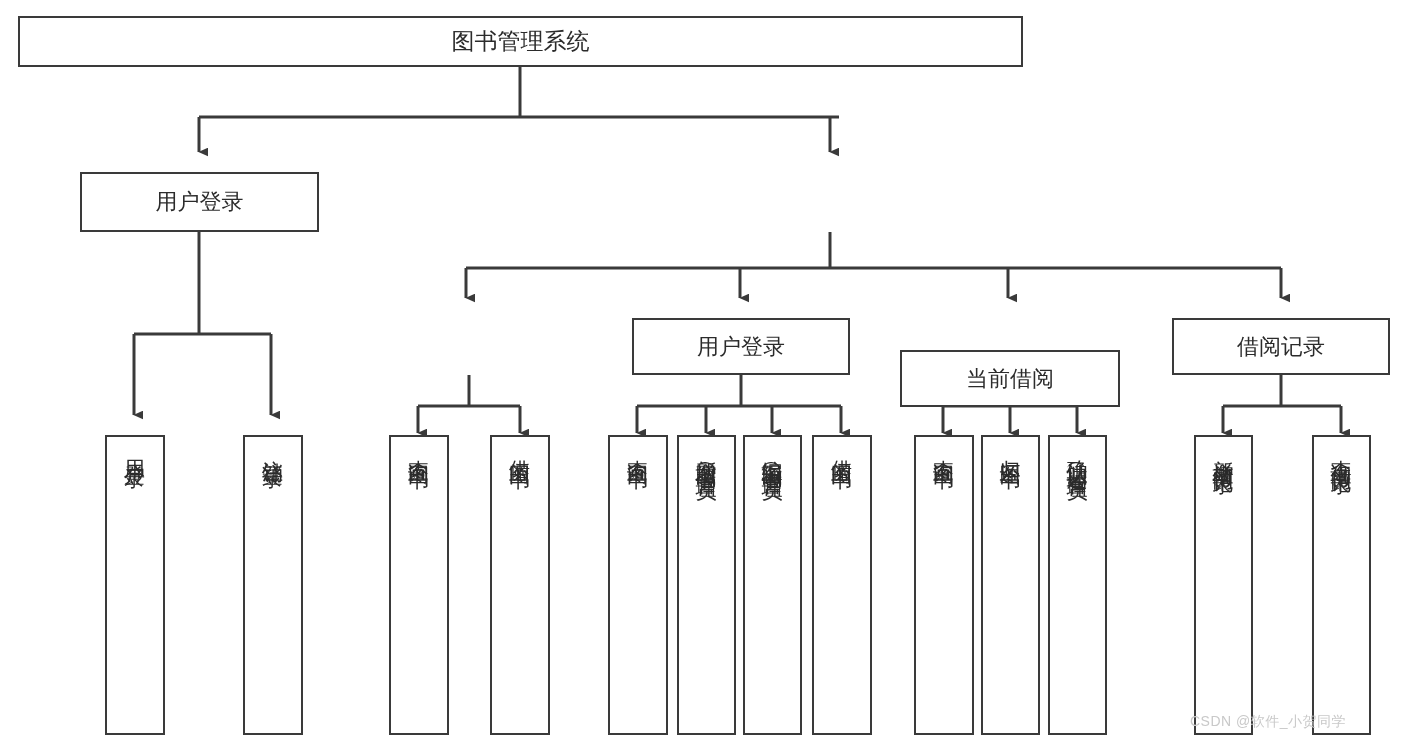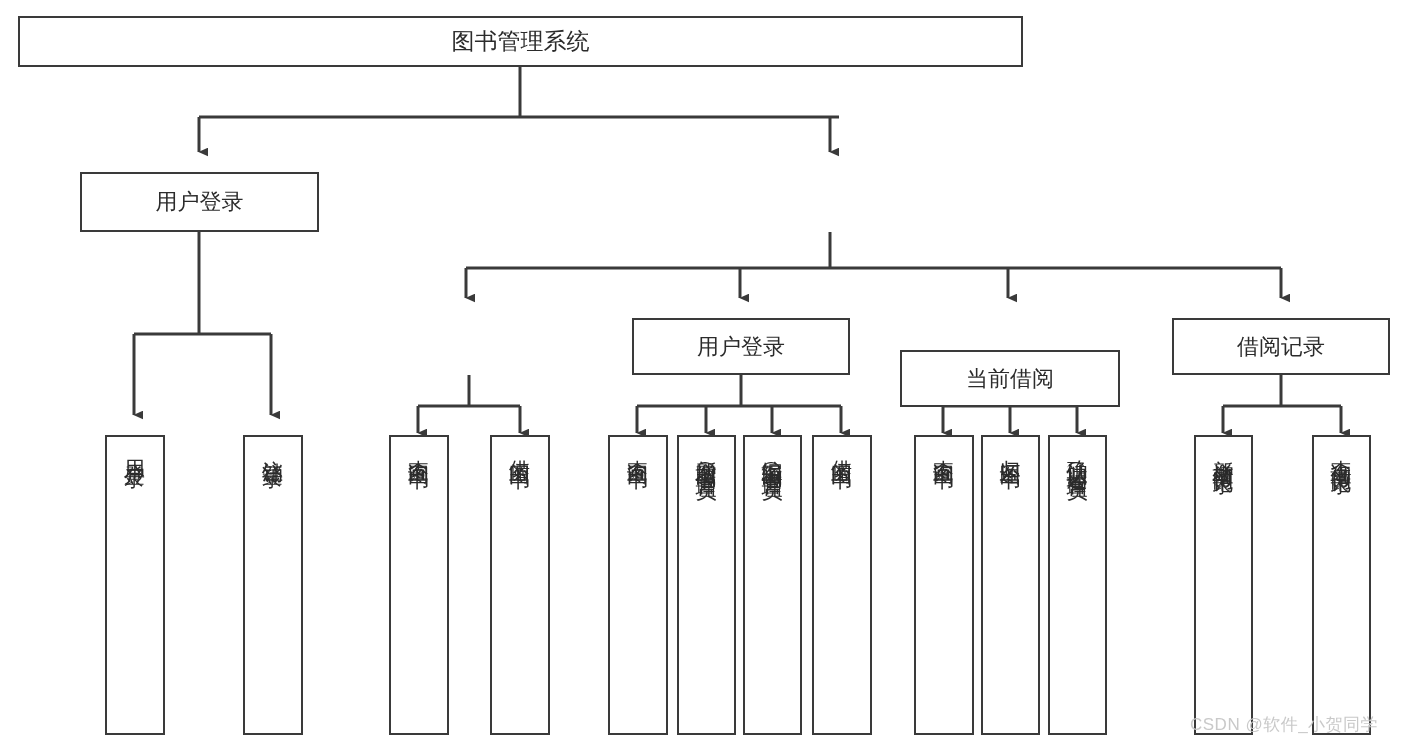--- a/index.html
+++ b/index.html
@@ -15,21 +15,21 @@
   
   .h-node .cap{font-size:22px;}
   #node-root .cap{font-size:23px;}
 
   
   .v-node{align-items:flex-start;justify-content:center;padding-top:6px;}
   .v-node .cap{writing-mode:vertical-rl;text-orientation:upright;
                font-size:21px;letter-spacing:3px;line-height:1.0;
                white-space:pre;}
 
-  #watermark{position:absolute;left:1190px;top:713px;font-size:17px;
+  #watermark{position:absolute;left:1190px;top:713px;font-size:14px;
              color:#c9c9c9;letter-spacing:0.5px;white-space:pre;}
 </style>
 </head>
 <body>
 
 <div id="stage">
 
   <svg id="svg-layer" viewBox="0 0 1405 747" xmlns="http://www.w3.org/2000/svg">
     <defs>
       <marker id="arrowhead" markerWidth="9" markerHeight="10" refX="4.5" refY="9.4" orient="auto" markerUnits="userSpaceOnUse">

